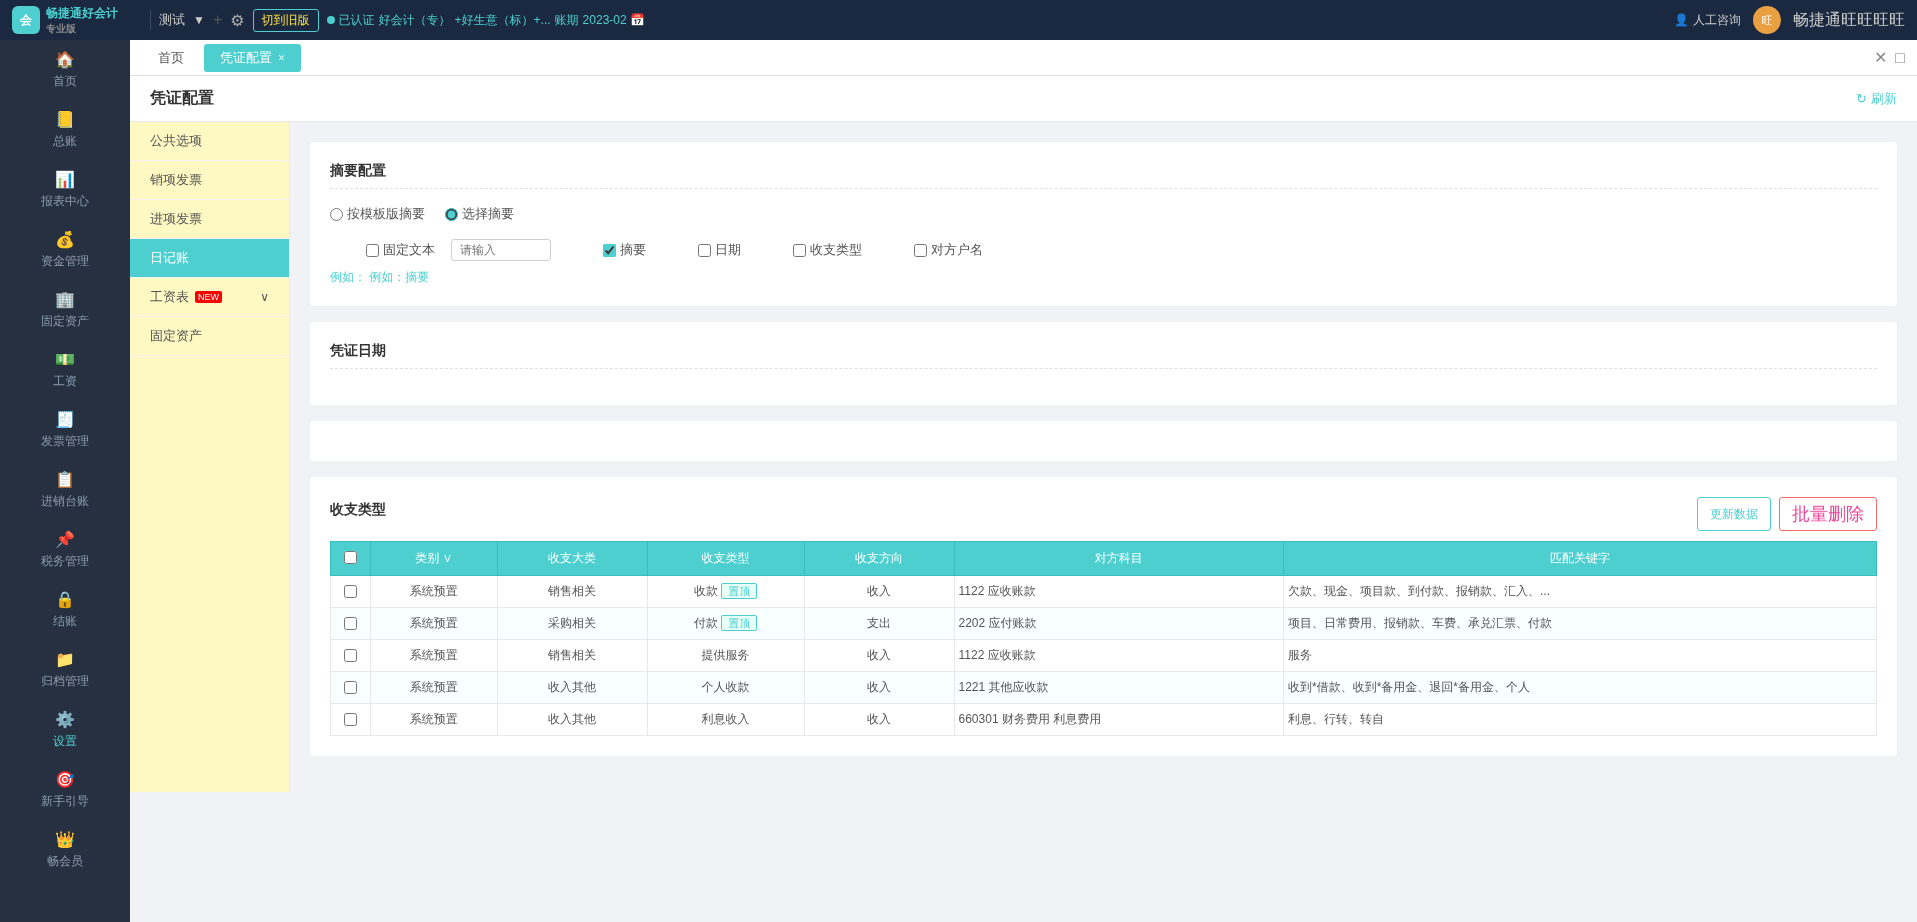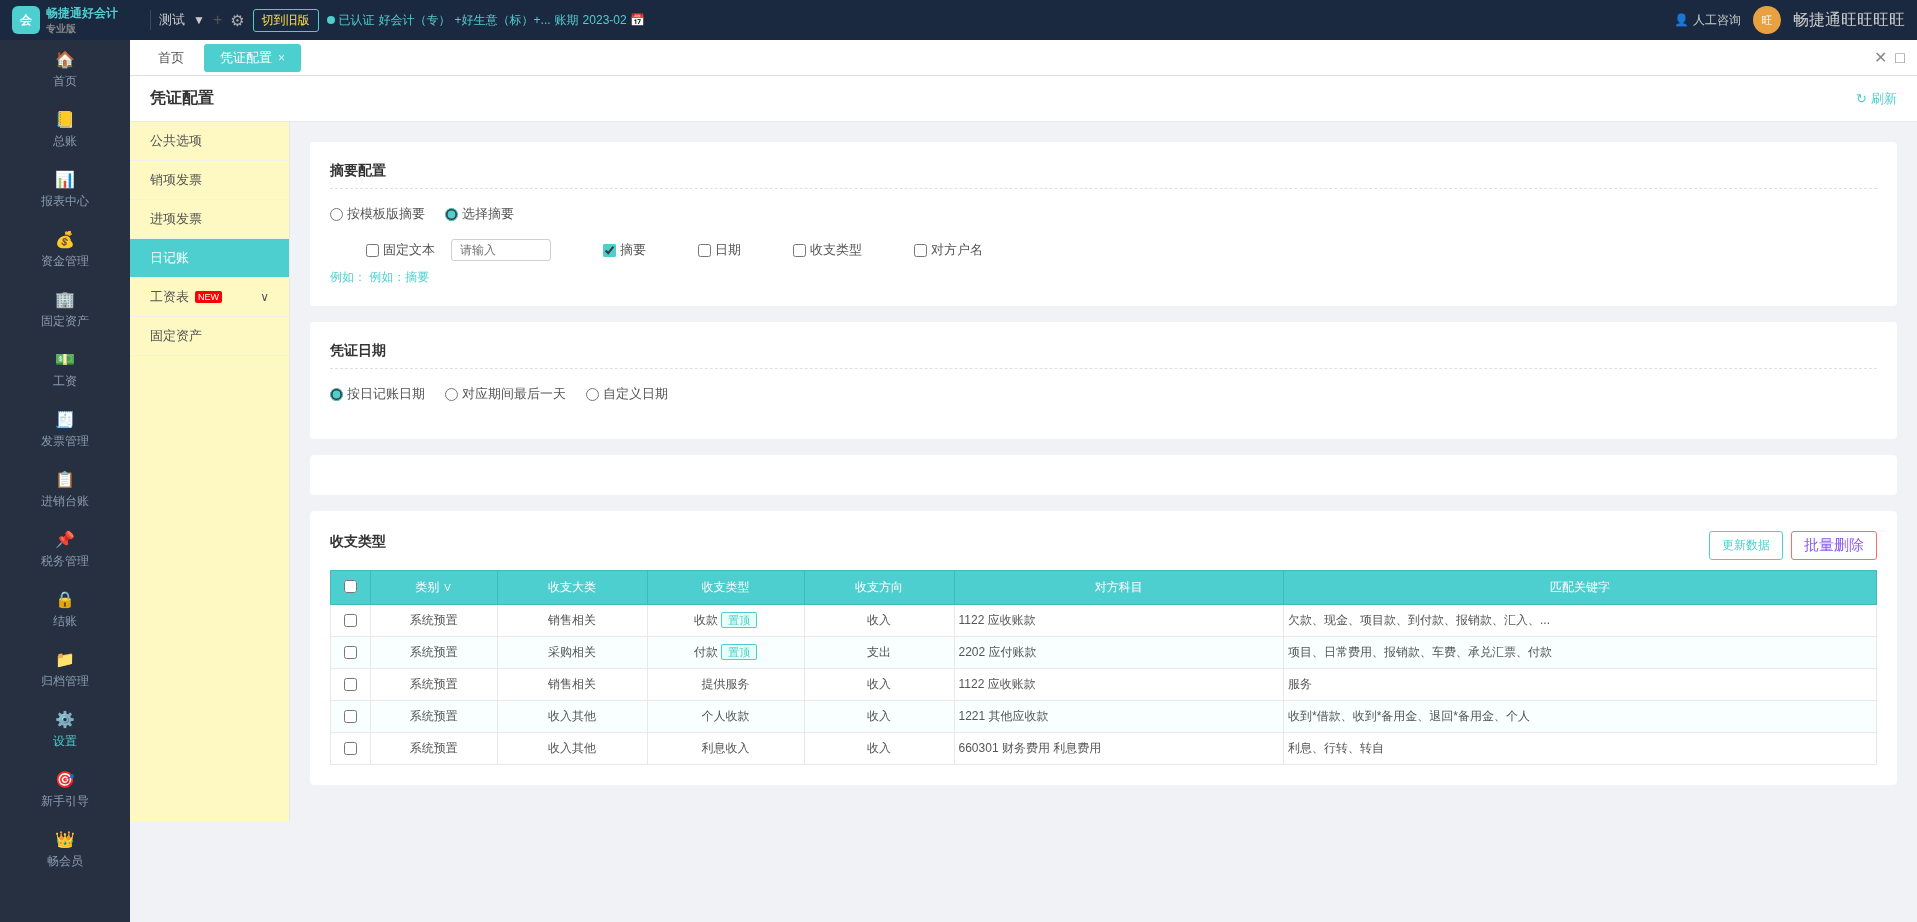--- a/index.html
+++ b/index.html
@@ -68,21 +68,21 @@
     .radio-item { display: flex; align-items: center; gap: 4px; cursor: pointer; font-size: 13px; color: #555; }
     .radio-item input[type="radio"] { accent-color: #4dcfcf; cursor: pointer; }
 
     
     .checkbox-group { display: flex; align-items: center; gap: 16px; flex-wrap: wrap; }
     .checkbox-item { display: flex; align-items: center; gap: 4px; cursor: pointer; font-size: 13px; color: #555; margin-left: 36px; }
     .checkbox-item input[type="checkbox"] { accent-color: #4dcfcf; cursor: pointer; }
     .text-input { border: 1px solid #d0d0d0; border-radius: 3px; padding: 3px 8px; font-size: 12px; color: #999; width: 100px; }
     .example-text { color: #4dcfcf; font-size: 12px; margin-top: 8px; }
     .btn-update { background: #fff; border: 1px solid #4dcfcf; color: #4dcfcf; padding: 4px 12px; border-radius: 3px; cursor: pointer; font-size: 12px; }
-    .btn-batch-delete { background: #fff; border: 1px solid #ff6b6b; color: #8b5cf6; padding: 4px 12px; border-radius: 3px; cursor: pointer; font-size: 15px; }
+    .btn-batch-delete { background: #fff; border: 1px solid #ff6b6b; color: #ec4899; padding: 4px 12px; border-radius: 3px; cursor: pointer; font-size: 18px; }
 
     
     .data-table { width: 100%; border-collapse: collapse; font-size: 12px; }
     .data-table thead tr { background: #4dcfcf; color: #fff; }
     .data-table thead th { padding: 8px 10px; text-align: center; font-weight: normal; border: 1px solid #3abcbc; }
     .data-table tbody tr { background: #fff; }
     .data-table tbody tr:nth-child(even) { background: #f9fffe; }
     .data-table tbody td { padding: 7px 4px; text-align: center; border: 1px solid #e8e8e8; color: #555; }
     .data-table tbody td.left { text-align: left; }
     .tag-reset { background: #e8fff8; border: 1px solid #4dcfcf; color: #4dcfcf; padding: 1px 6px; border-radius: 2px; font-size: 11px; cursor: pointer; }
@@ -276,34 +276,20 @@
               </label>
             </div>
             <div class="example-text">
               <span>例如：</span>
               <span>例如：摘要</span>
             </div>
           </div>
 
           <div class="section">
             <div class="section-title">凭证日期</div>
-            <div class="radio-group">
-              <label class="radio-item">
-                <input type="radio" name="voucher_date" checked="" style="">
-                <span>按日记账日期</span>
-              </label>
-              <label class="radio-item">
-                <input type="radio" name="voucher_date" style="">
-                <span>对应期间最后一天</span>
-              </label>
-              <label class="radio-item">
-                <input type="radio" name="voucher_date" style="">
-                <span>自定义日期</span>
-              </label>
-            </div>
           </div>
 
           <div class="section">
           </div>
 
           <div class="section">
             <div style="display:flex;align-items:center;justify-content:space-between;margin-bottom:10px;">
               <div class="section-title" style="margin-bottom:0;border-bottom:none;">收支类型</div>
               <div style="display:flex;gap:8px;">
                 <button class="btn-update">更新数据</button>

